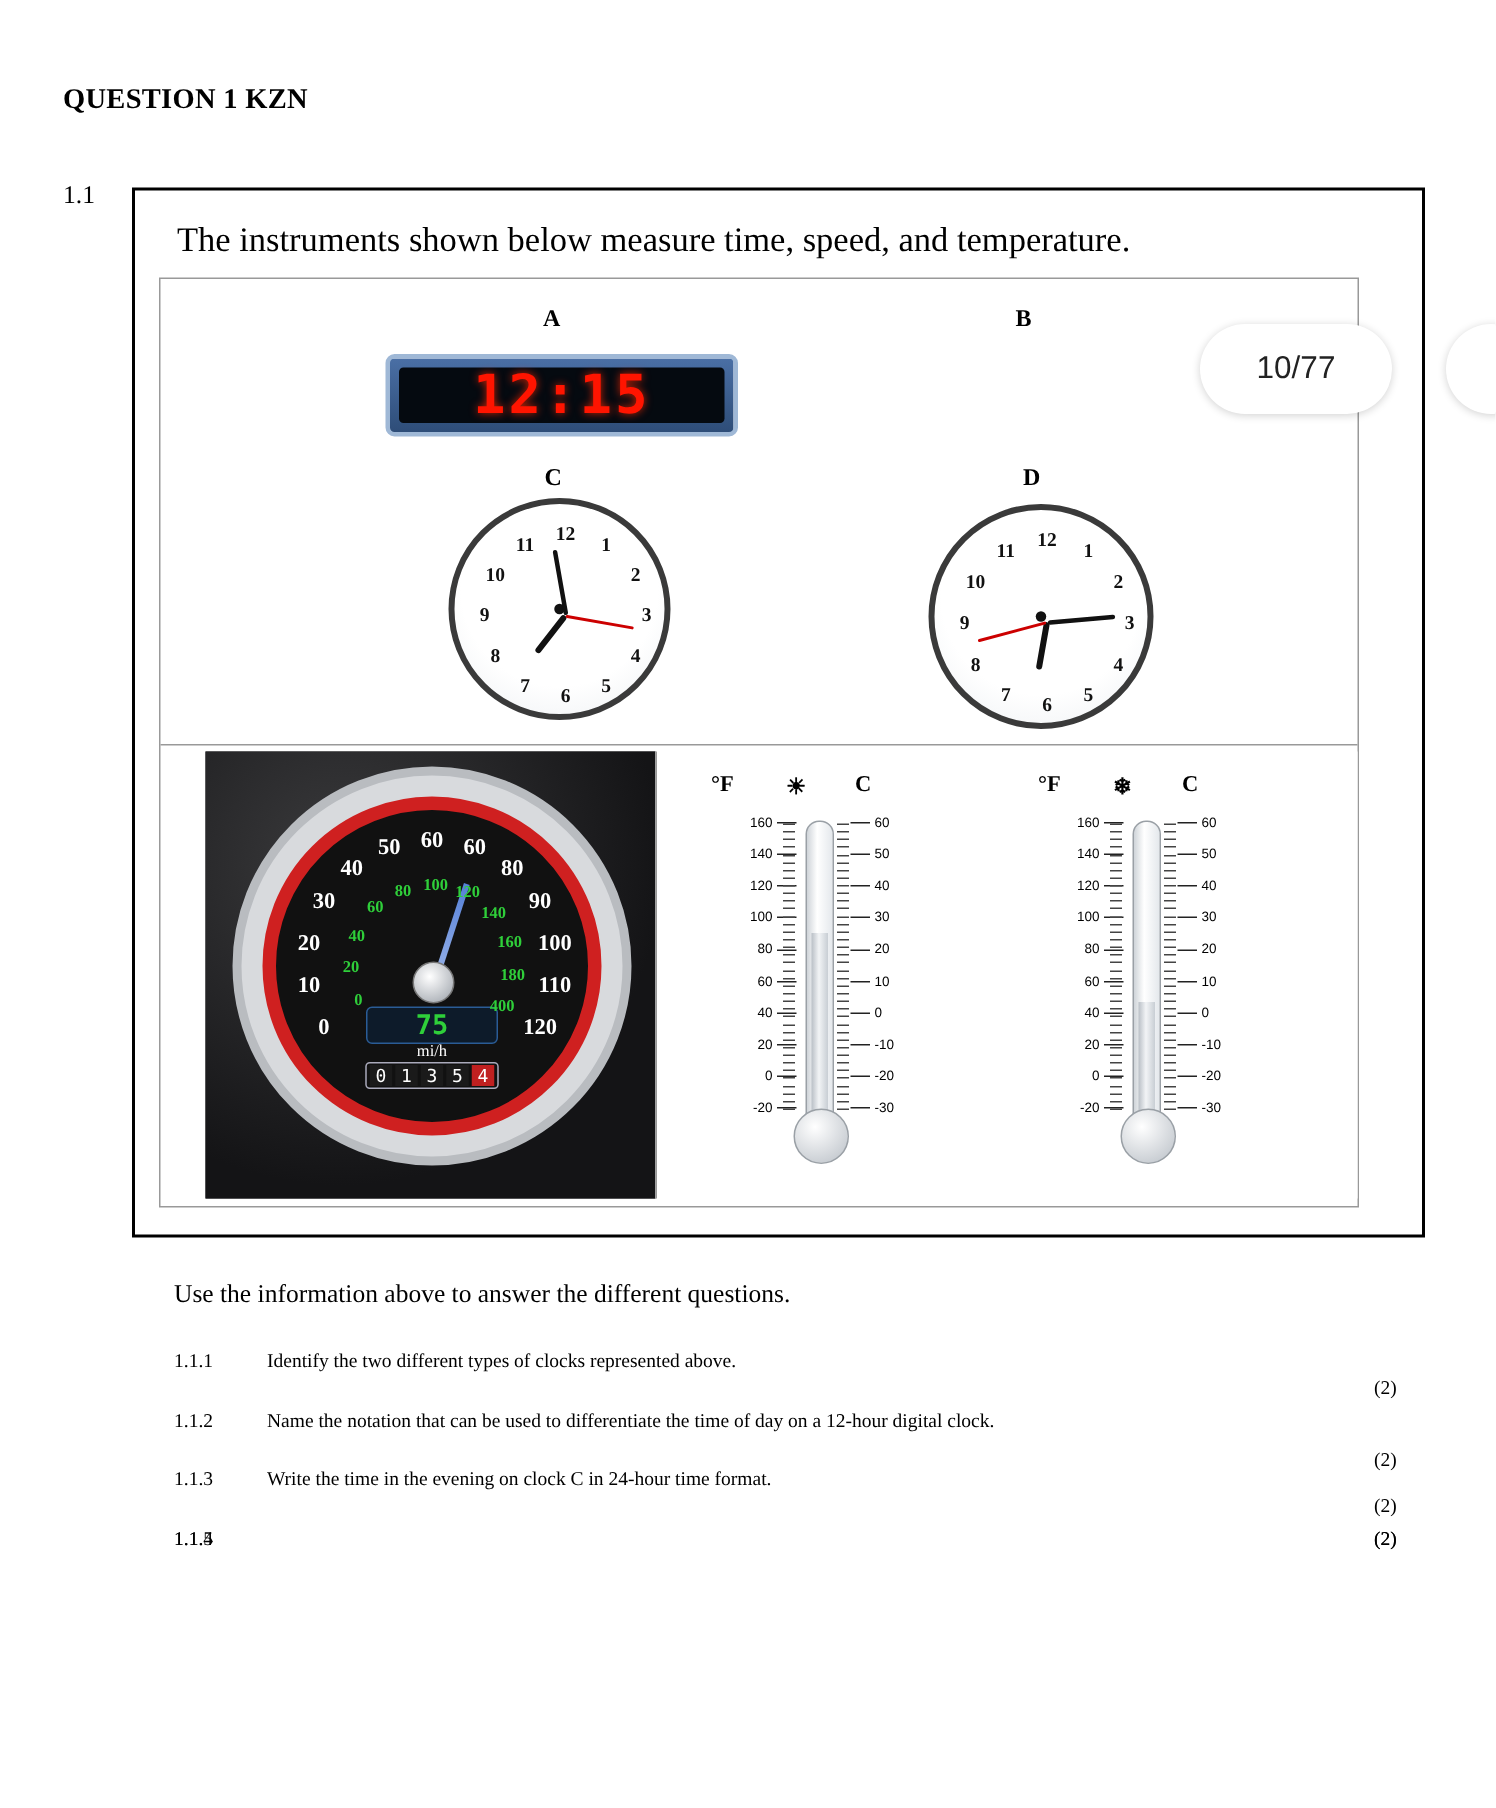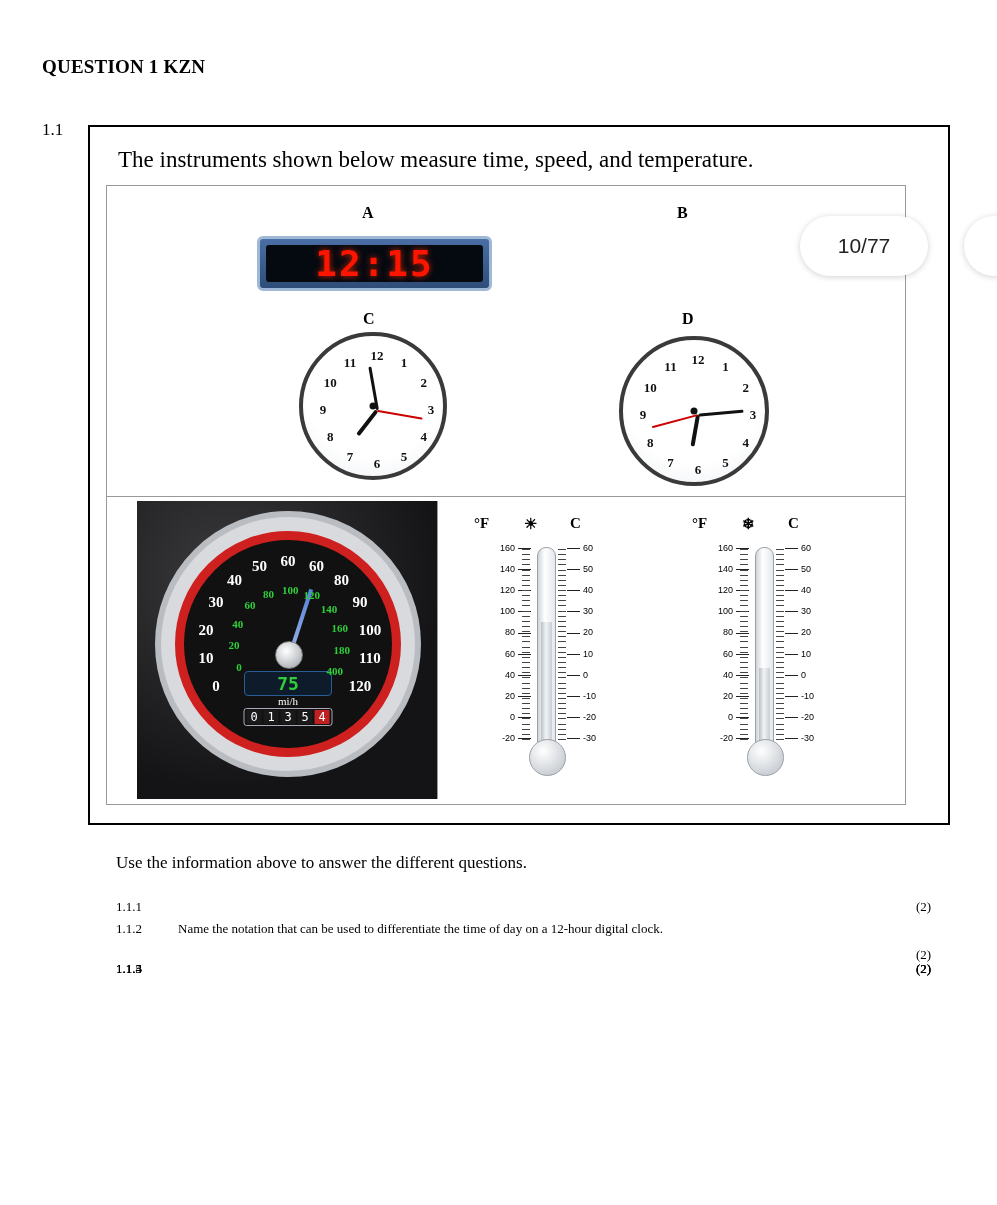--- a/index.html
+++ b/index.html
@@ -764,29 +764,31 @@
 </div>
 
 <div class="page-badge">10/77</div>
 <div class="page-badge-edge"></div>
 
 <div class="use-info">Use the information above to answer the different questions.</div>
 
 <div class="q-list" id="qlist">
     <div class="q-item">
       <span class="q-num">1.1.1</span>
+      <div class="q-text">Identify the two different types of clocks represented above.</div>
       <span class="q-marks">(2)</span>
     </div>
     <div class="q-item">
       <span class="q-num">1.1.2</span>
       <div class="q-text">Name the notation that can be used to differentiate the time of day on a 12-hour digital clock.</div>
       <span class="q-marks low">(2)</span>
     </div>
     <div class="q-item">
       <span class="q-num">1.1.3</span>
+      <div class="q-text">Write the time in the evening on clock C in 24-hour time format.</div>
       <span class="q-marks">(2)</span>
     </div>
     <div class="q-item">
       <span class="q-num">1.1.4</span>
       <span class="q-marks">(2)</span>
     </div>
     <div class="q-item">
       <span class="q-num">1.1.5</span>
       <span class="q-marks">(2)</span>
     </div>

